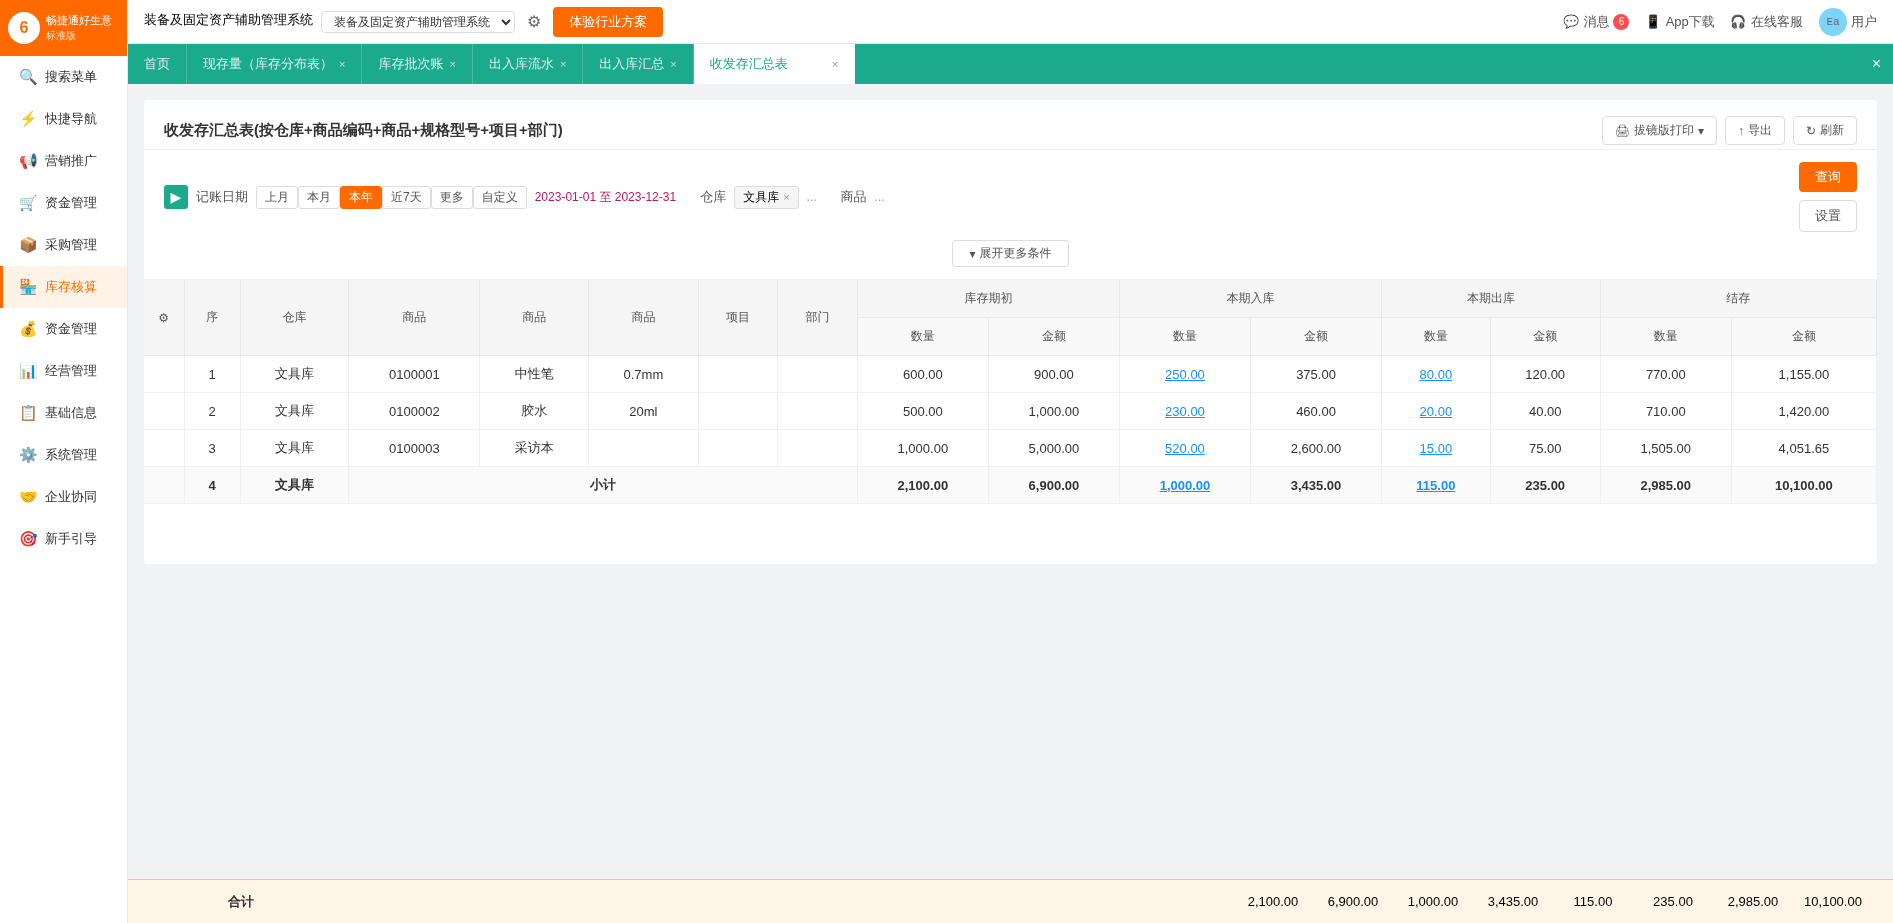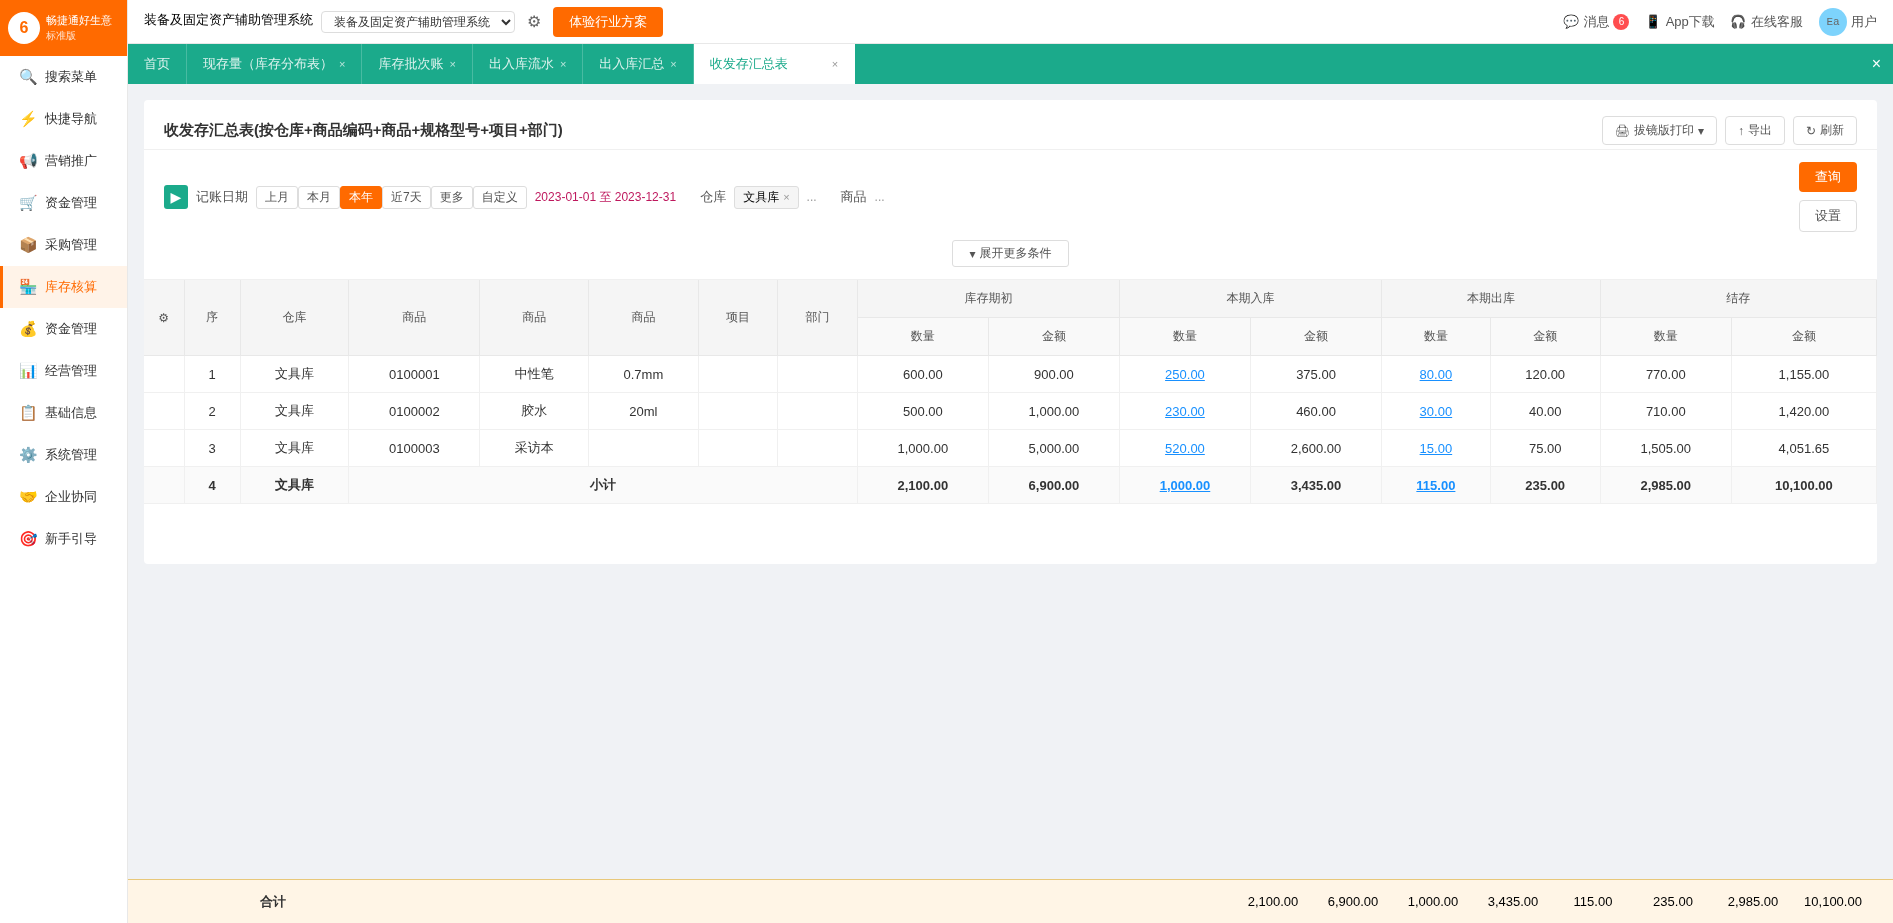--- a/index.html
+++ b/index.html
@@ -128,21 +128,21 @@
     .row-subtotal td { font-weight: bold; background: #fafafa; }
     .underline { text-decoration: underline; color: #1890ff; cursor: pointer; }
     th.group-header { border-bottom: 1px solid #e8e8e8; }
     .th-settings { width: 40px; }
 
     
     .bottom-bar { 
       position: fixed; bottom: 0; left: 128px; right: 0;
       background: #fff5e6; border-top: 1px solid #e8c87a;
       display: flex; align-items: center;
-      height: 44px; font-size: 13px; z-index: 10; padding-left: 32px;
+      height: 44px; font-size: 13px; z-index: 10;
     }
     .sub-header { background: #f9f9f9; }
 
     .filter-expand-btn {
       display: inline-flex; align-items: center; gap: 4px;
       padding: 4px 16px; border: 1px solid #ddd; border-radius: 3px;
       background: #fff; color: #555; font-size: 12px; cursor: pointer;
     }
   </style>
 </head>
@@ -384,21 +384,21 @@
     <td>文具库</td>
     <td>0100002</td>
     <td>胶水</td>
     <td>20ml</td>
     <td></td>
     <td></td>
     <td>500.00</td>
     <td>1,000.00</td>
     <td class="underline">230.00</td>
     <td>460.00</td>
-    <td class="underline">30.00</td>
+    <td class="underline">20.00</td>
     <td>40.00</td>
     <td>710.00</td>
     <td>1,420.00</td>
   </tr>
               <tr>
     <td></td>
     <td>3</td>
     <td>文具库</td>
     <td>0100003</td>
     <td>采访本</td>

